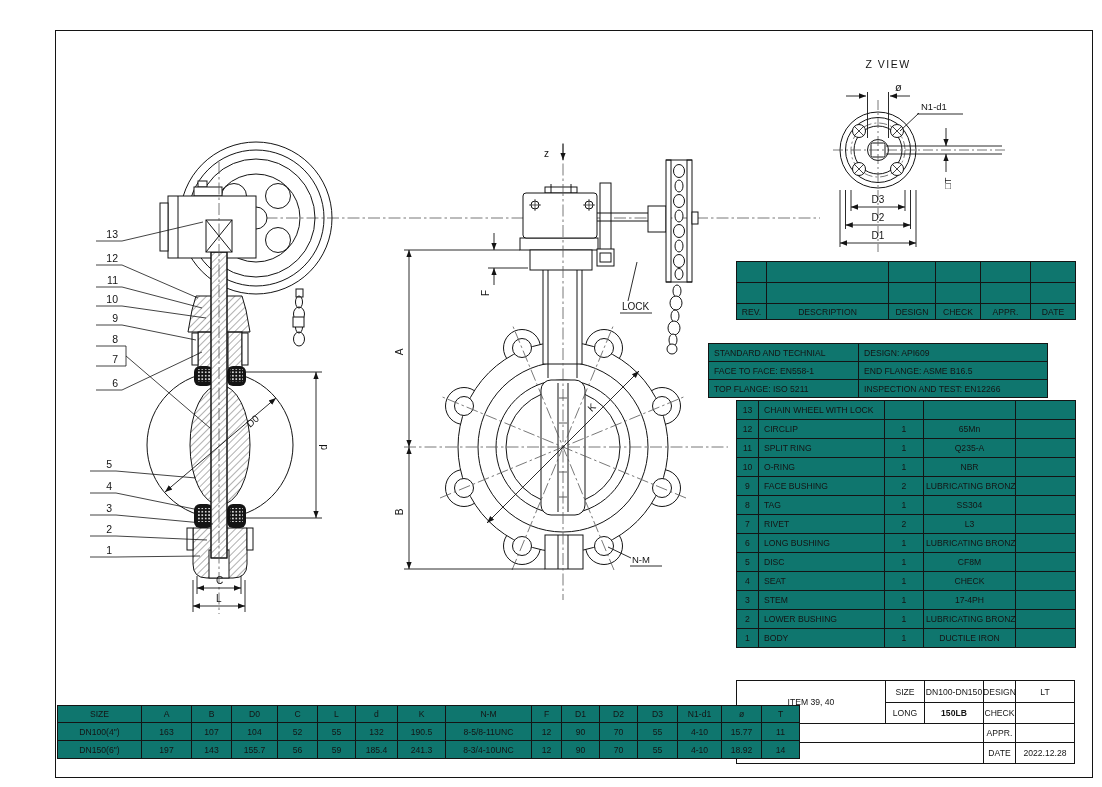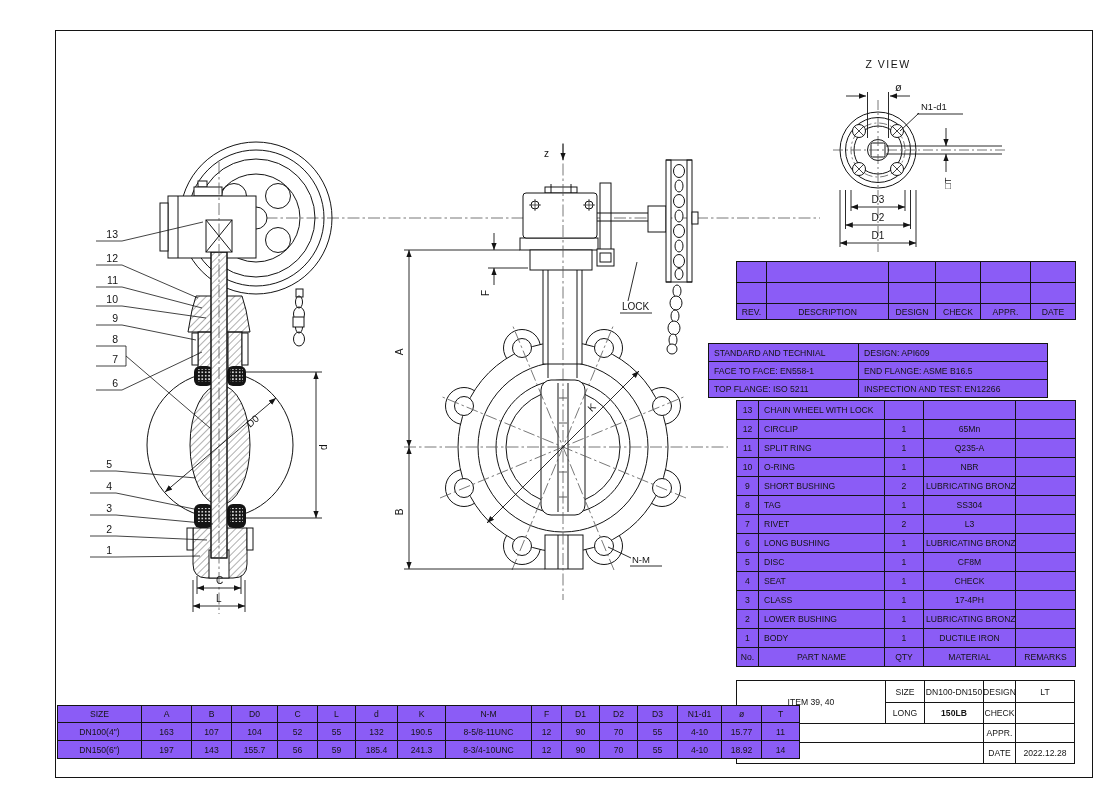--- a/index.html
+++ b/index.html
@@ -1,21 +1,21 @@
 <!DOCTYPE html>
 <html><head>
 <meta charset="utf-8">
 <style>
   html,body{margin:0;padding:0;background:#fff;}
   #page{position:relative;width:1102px;height:787px;background:#fff;overflow:hidden;
         font-family:"Liberation Sans",sans-serif;color:#141414;}
   #frame{position:absolute;left:55px;top:30px;width:1038px;height:748px;
          border:1.6px solid #141414;box-sizing:border-box;}
   svg text{font-family:"Liberation Sans",sans-serif;fill:#141414;}
-  .t{position:absolute;border-collapse:collapse;table-layout:fixed;background:#8b5cf6;}
+  .t{position:absolute;border-collapse:collapse;table-layout:fixed;background:#0f766e;}
   .t td{border:1px solid #141414;font:8.6px "Liberation Sans",sans-serif;color:#141414;
         text-align:center;vertical-align:middle;padding:0 2px;white-space:nowrap;overflow:hidden;}
   .t td.l{text-align:left;padding-left:5px;}
   .bc{position:absolute;border:1px solid #141414;box-sizing:border-box;background:#fff;
       font:8.6px "Liberation Sans",sans-serif;display:flex;align-items:center;justify-content:center;
       white-space:nowrap;overflow:hidden;}
   .bc.l{justify-content:flex-start;padding-left:5px;}
 </style>
 </head>
 <body>
@@ -432,21 +432,21 @@
         </tr>
     <tr style="height:19px">
           <td>10</td>
           <td class="l">O-RING</td>
           <td>1</td>
           <td>NBR</td>
           <td></td>
         </tr>
     <tr style="height:19px">
           <td>9</td>
-          <td class="l">SHORT BUSHING</td>
+          <td class="l">FACE BUSHING</td>
           <td>2</td>
           <td>LUBRICATING BRONZE</td>
           <td></td>
         </tr>
     <tr style="height:19px">
           <td>8</td>
           <td class="l">TAG</td>
           <td>1</td>
           <td>SS304</td>
           <td></td>
@@ -474,46 +474,39 @@
         </tr>
     <tr style="height:19px">
           <td>4</td>
           <td class="l">SEAT</td>
           <td>1</td>
           <td>CHECK</td>
           <td></td>
         </tr>
     <tr style="height:19px">
           <td>3</td>
-          <td class="l">CLASS</td>
+          <td class="l">STEM</td>
           <td>1</td>
           <td>17-4PH</td>
           <td></td>
         </tr>
     <tr style="height:19px">
           <td>2</td>
           <td class="l">LOWER BUSHING</td>
           <td>1</td>
           <td>LUBRICATING BRONZE</td>
           <td></td>
         </tr>
     <tr style="height:19px">
           <td>1</td>
           <td class="l">BODY</td>
           <td>1</td>
           <td>DUCTILE IRON</td>
           <td></td>
         </tr>
-    <tr style="height:19px">
-      <td>No.</td>
-      <td>PART NAME</td>
-      <td>QTY</td>
-      <td>MATERIAL</td>
-      <td>REMARKS</td>
-    </tr>
   </tbody>
     </table>
 
   <div>
     <div class="bc" style="left:736px;top:680px;width:150px;height:44px;">ITEM 39, 40</div>
     <div class="bc" style="left:885px;top:680px;width:40px;height:23px;">SIZE</div>
     <div class="bc" style="left:924px;top:680px;width:60px;height:23px;">DN100-DN150</div>
     <div class="bc" style="left:983px;top:680px;width:33px;height:23px;">DESIGN</div>
     <div class="bc" style="left:1015px;top:680px;width:60px;height:23px;">LT</div>
     <div class="bc" style="left:885px;top:702px;width:40px;height:22px;">LONG</div>

